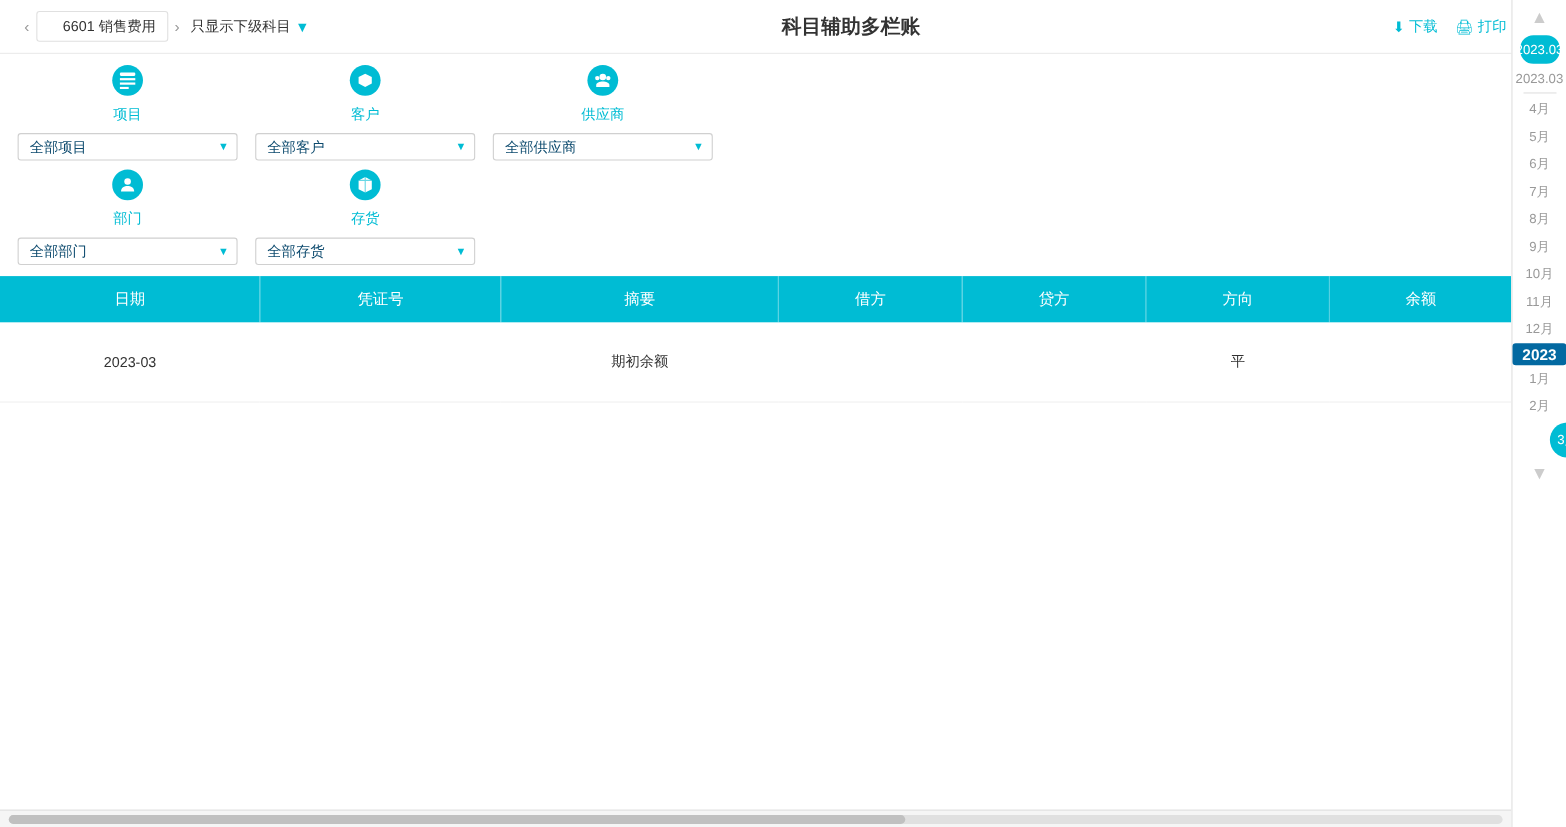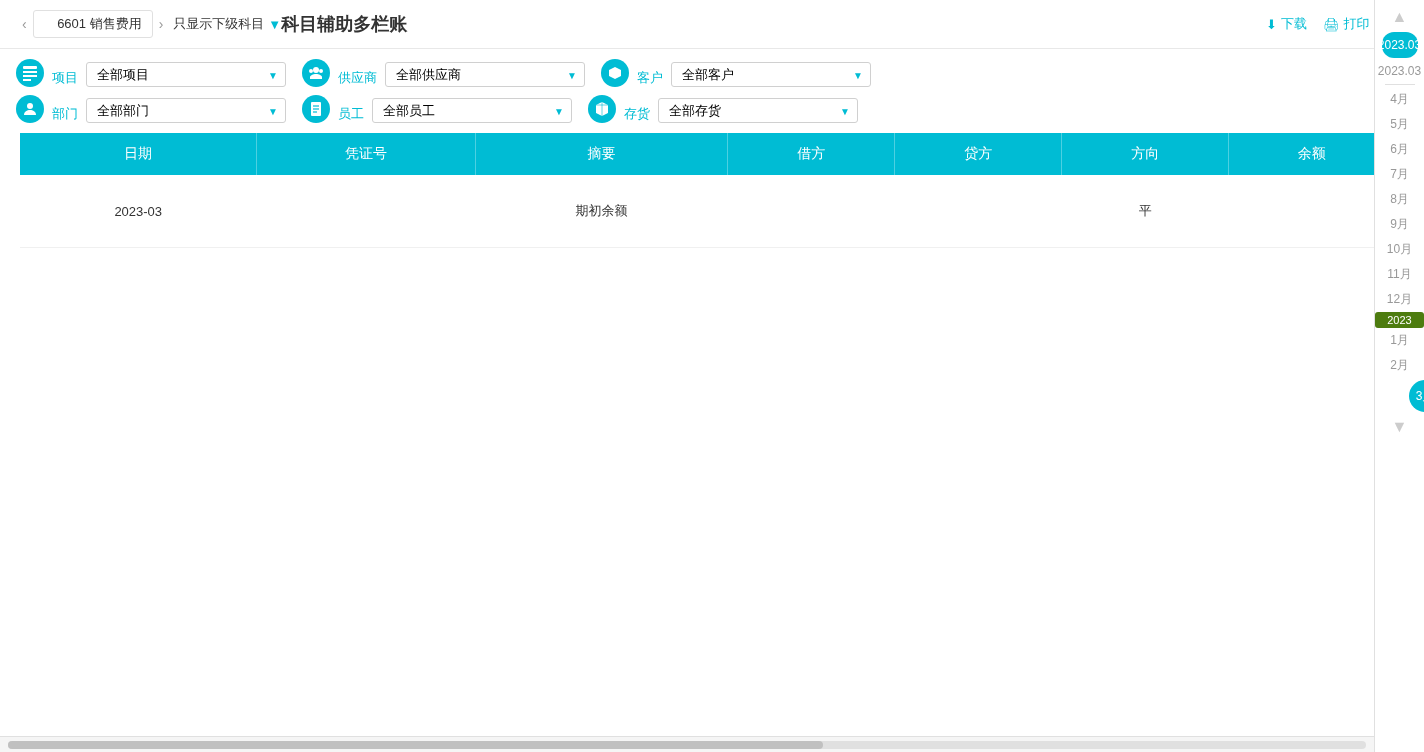--- a/index.html
+++ b/index.html
@@ -6,57 +6,57 @@
     body { font-family: 'Microsoft YaHei', Arial, sans-serif; background: #fff; font-size: 13px; color: #333; overflow: hidden; }
     
     .window { width: 1424px; height: 752px; background: #fff; position: relative; display: flex; flex-direction: column; }
     
     
     .header { display: flex; align-items: center; padding: 10px 16px; border-bottom: 1px solid #e8e8e8; background: #fff; }
     .nav-btn { background: none; border: none; cursor: pointer; color: #999; font-size: 14px; padding: 2px 6px; }
     .account-label { border: 1px solid #e0e0e0; border-radius: 3px; padding: 4px 10px; color: #333; font-size: 13px; min-width: 120px; text-align: right; }
     .show-sub { margin-left: 4px; border: none; background: none; color: #333; font-size: 13px; cursor: pointer; display: flex; align-items: center; gap: 4px; }
     .show-sub .dropdown-arrow { color: #00bcd4; }
-    .page-title { flex: 1; text-align: left; font-size: 18px; font-weight: bold; color: #333; }
+    .page-title { flex: 1; text-align: center; font-size: 18px; font-weight: bold; color: #333; }
     .header-actions { display: flex; align-items: center; gap: 16px; }
     .action-btn { background: none; border: none; cursor: pointer; color: #00bcd4; font-size: 13px; display: flex; align-items: center; gap: 4px; }
     .close-btn { background: none; border: none; cursor: pointer; color: #999; font-size: 18px; padding: 2px 6px; }
     
     
     .filter-bar { padding: 10px 16px; background: #fff; display: flex; flex-direction: column; gap: 8px; }
     .filter-row { display: flex; align-items: center; gap: 16px; }
-    .filter-item { display: flex; align-items: flex-end; gap: 8px; }
+    .filter-item { display: flex; align-items: center; gap: 8px; flex-direction: column; }
     .filter-icon { width: 28px; height: 28px; border-radius: 50%; display: flex; align-items: center; justify-content: center; color: #fff; font-size: 14px; flex-shrink: 0; }
     .filter-icon.teal { background: #00bcd4; }
     .filter-label { color: #00bcd4; font-size: 13px; font-weight: 500; white-space: nowrap; }
-    .filter-select { border: 1px solid #d0d0d0; border-radius: 3px; padding: 4px 28px 4px 10px; font-size: 13px; color: #000000; background: #fff; appearance: none; -webkit-appearance: none; cursor: pointer; min-width: 200px; position: relative; }
+    .filter-select { border: 1px solid #d0d0d0; border-radius: 3px; padding: 4px 28px 4px 10px; font-size: 13px; color: #0c4a6e; background: #fff; appearance: none; -webkit-appearance: none; cursor: pointer; min-width: 200px; position: relative; }
     .select-wrap { position: relative; display: inline-block; }
     .select-wrap::after { content: '▼'; position: absolute; right: 8px; top: 50%; transform: translateY(-50%); color: #00bcd4; font-size: 10px; pointer-events: none; }
     
     
     .table-container { flex: 1; overflow: auto; padding: 0 0 10px 0; }
-    table { width: 100%; border-collapse: collapse; margin-left: 20px; }
+    table { width: 100%; border-collapse: collapse; }
     thead tr { background: #00bcd4; color: #fff; }
     thead th { padding: 12px 8px; text-align: center; font-weight: normal; font-size: 14px; border-right: 1px solid rgba(255,255,255,0.3); }
     thead th:last-child { border-right: none; }
     tbody tr { border-bottom: 1px solid #f0f0f0; }
     tbody td { padding: 27px 8px; text-align: center; font-size: 13px; color: #333; }
     
     
     .scrollbar-area { height: 16px; background: #f5f5f5; border-top: 1px solid #e0e0e0; display: flex; align-items: center; padding: 0 8px; }
     .scrollbar-track { flex: 1; height: 8px; background: #e0e0e0; border-radius: 4px; }
     .scrollbar-thumb { width: 60%; height: 8px; background: #c0c0c0; border-radius: 4px; }
     
     
     .right-sidebar { position: absolute; right: 0; top: 0; bottom: 0; width: 50px; background: #fff; border-left: 1px solid #e0e0e0; display: flex; flex-direction: column; align-items: center; padding: 8px 0; z-index: 10; }
     .sidebar-scroll-up { background: none; border: none; cursor: pointer; color: #ccc; font-size: 16px; margin-bottom: 4px; }
     .sidebar-scroll-down { background: none; border: none; cursor: pointer; color: #ccc; font-size: 16px; margin-top: 4px; }
     .sidebar-item-label { font-size: 12px; color: #999; cursor: pointer; padding: 4px 2px; width: 100%; display: flex; align-items: center; justify-content: center; }
     .sidebar-item-label.active { background: #00bcd4; color: #fff; border-radius: 12px; width: 36px; height: 26px; margin: 2px auto; }
-    .sidebar-item-label.highlighted { background: #4d7c0f; color: #fff; border-radius: 3px; padding: 2px 6px; font-size: 11px; font-weight: normal; }
+    .sidebar-item-label.highlighted { background: #0369a1; color: #fff; border-radius: 3px; padding: 2px 6px; font-size: 14px; font-weight: bold; }
     .sidebar-separator { width: 30px; height: 1px; background: #e0e0e0; margin: 2px 0; }
   </style>
 </head>
 <body>
 
 <div class="window">
 
   <div class="right-sidebar">
     <button class="sidebar-scroll-up">▲</button>
     <div class="sidebar-item-label active">2023.03</div>
@@ -120,80 +120,66 @@
         <div class="select-wrap">
           <select class="filter-select">
             <option>全部项目</option>
           </select>
         </div>
       </div>
 
       <div class="filter-item">
         <div class="filter-icon teal">
           <svg width="16" height="16" viewBox="0 0 16 16" fill="white">
+              <path d="M8 2 L14 5 L14 11 L8 14 L2 11 L2 5 Z"></path>
+            </svg>
+        </div>
+        <span class="filter-label">客户</span>
+        <div class="select-wrap">
+          <select class="filter-select">
+            <option>全部客户</option>
+          </select>
+        </div>
+      </div>
+
+      <div class="filter-item">
+        <div class="filter-icon teal">
+          <svg width="16" height="16" viewBox="0 0 16 16" fill="white">
               <circle cx="8" cy="5" r="3"></circle>
               <circle cx="3" cy="6" r="2"></circle>
               <circle cx="13" cy="6" r="2"></circle>
               <path d="M8 9 C5 9 2 10.5 2 12 L2 14 L14 14 L14 12 C14 10.5 11 9 8 9Z"></path>
             </svg>
         </div>
         <span class="filter-label">供应商</span>
         <div class="select-wrap">
           <select class="filter-select">
             <option>全部供应商</option>
           </select>
         </div>
       </div>
-
-      <div class="filter-item">
-        <div class="filter-icon teal">
-          <svg width="16" height="16" viewBox="0 0 16 16" fill="white">
-              <path d="M8 2 L14 5 L14 11 L8 14 L2 11 L2 5 Z"></path>
-            </svg>
-        </div>
-        <span class="filter-label">客户</span>
-        <div class="select-wrap">
-          <select class="filter-select">
-            <option>全部客户</option>
-          </select>
-        </div>
-      </div>
     </div>
 
     <div class="filter-row">
 
       <div class="filter-item">
         <div class="filter-icon teal">
           <svg width="16" height="16" viewBox="0 0 16 16" fill="white">
               <circle cx="8" cy="5" r="3"></circle>
               <path d="M2 14 C2 10.5 5 9 8 9 C11 9 14 10.5 14 14Z"></path>
             </svg>
         </div>
         <span class="filter-label">部门</span>
         <div class="select-wrap">
           <select class="filter-select">
             <option>全部部门</option>
           </select>
         </div>
       </div>
 
-      <div class="filter-item">
-        <div class="filter-icon teal">
-          <svg width="16" height="16" viewBox="0 0 16 16" fill="white">
-              <rect x="3" y="1" width="10" height="14" rx="1"></rect>
-              <path d="M5 5 L11 5 M5 8 L11 8 M5 11 L9 11" stroke="rgba(0,188,212,0.8)" stroke-width="1.5" fill="none"></path>
-            </svg>
-        </div>
-        <span class="filter-label">员工</span>
-        <div class="select-wrap">
-          <select class="filter-select">
-            <option>全部员工</option>
-          </select>
-        </div>
-      </div>
 
       <div class="filter-item">
         <div class="filter-icon teal">
           <svg width="16" height="16" viewBox="0 0 16 16" fill="white">
               <path d="M2 4 L8 1 L14 4 L14 12 L8 15 L2 12Z"></path>
               <path d="M8 1 L8 15 M2 4 L14 4" stroke="rgba(0,188,212,0.6)" stroke-width="1" fill="none"></path>
             </svg>
         </div>
         <span class="filter-label">存货</span>
         <div class="select-wrap">

